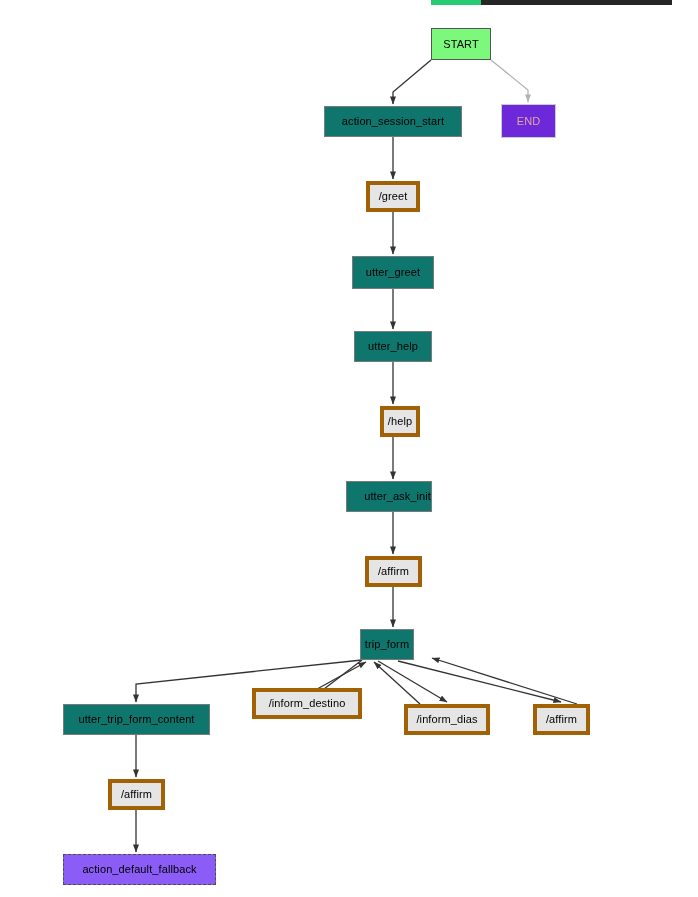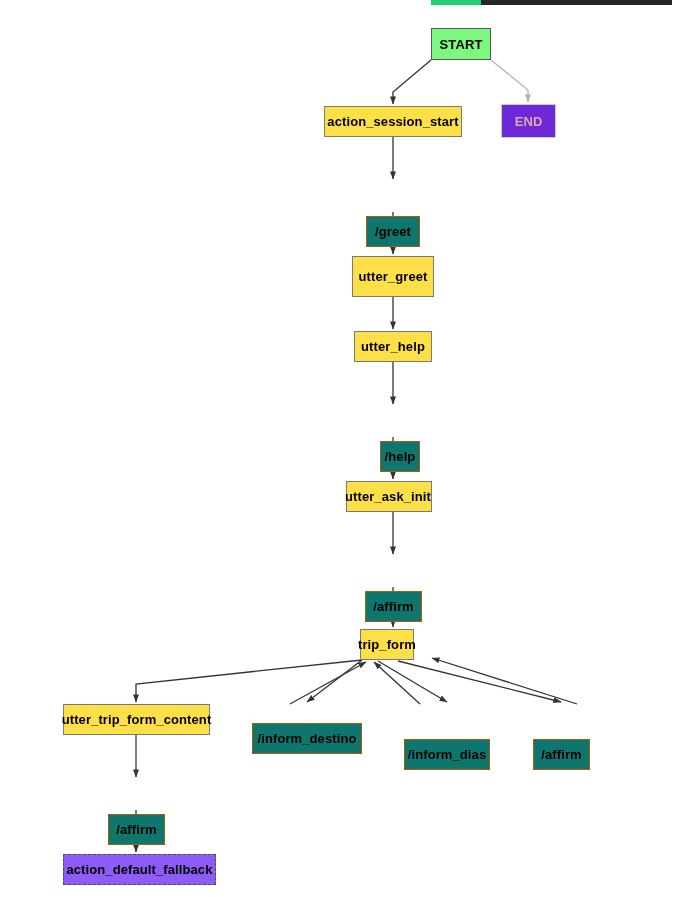--- a/index.html
+++ b/index.html
@@ -39,35 +39,33 @@
     width: 698px;
     height: 897px;
   }
 
   .node {
     position: absolute;
     box-sizing: border-box;
     display: flex;
     align-items: center;
     justify-content: center;
-    font-size: 13px;
+    font-size: 11px;
     line-height: 1;
     color: #000000;
     white-space: nowrap;
     letter-spacing: 0.1px;
-    font-weight: bold;
   }
   .node-plain {
-    background: #fde047;
+    background: #0f766e;
     border: 1px solid #7a7a7a;
   }
   .node-intent {
-    background: #0f766e;
-    border: 1px solid #a16207;
-    margin-top: 35px;
+    background: #e5e5e5;
+    border: 4px solid #a16207;
   }
   .node-start {
     background: #7cf97c;
     border: 1px solid #555555;
   }
   .node-end {
     background: #6d28d9;
     border: 1px solid #cccccc;
     color: #e0a6a6;
   }
@@ -133,21 +131,21 @@
   </div>
 
   <div class="node node-plain" style="left:324px; top:106px; width:138px; height:31px;">
     <span>action_session_start</span>
   </div>
 
   <div class="node node-intent" style="left:366px; top:181px; width:54px; height:31px;">
     <span>/greet</span>
   </div>
 
-  <div class="node node-plain" style="left:352px; top:256px; width:82px; height:41px;">
+  <div class="node node-plain" style="left:352px; top:256px; width:82px; height:33px;">
     <span>utter_greet</span>
   </div>
 
   <div class="node node-plain" style="left:354px; top:331px; width:78px; height:31px;">
     <span>utter_help</span>
   </div>
 
   <div class="node node-intent" style="left:380px; top:406px; width:40px; height:31px;">
     <span>/help</span>
   </div>

